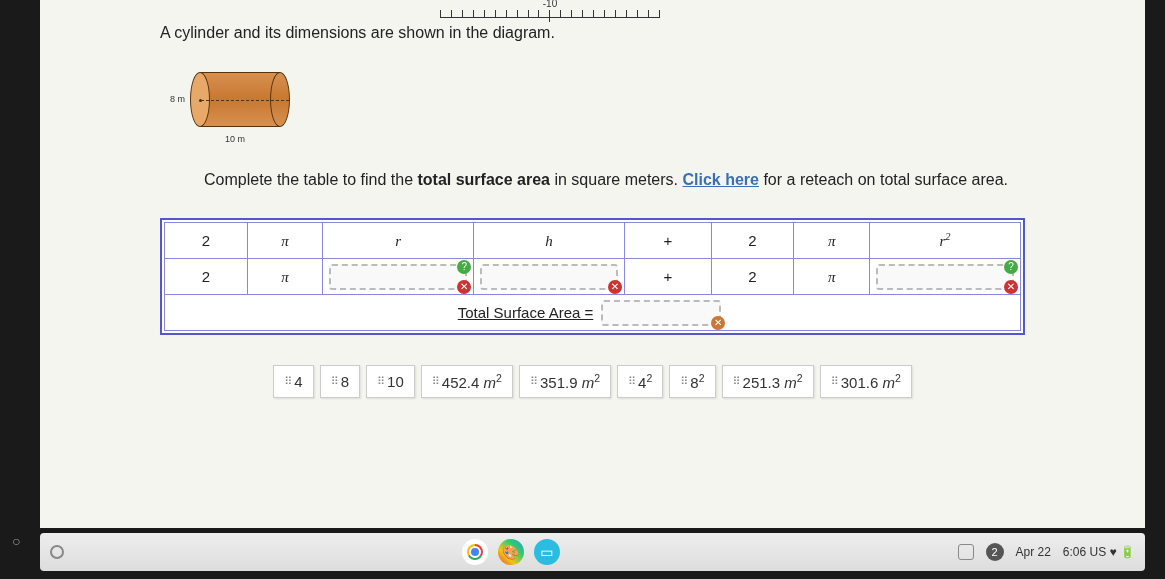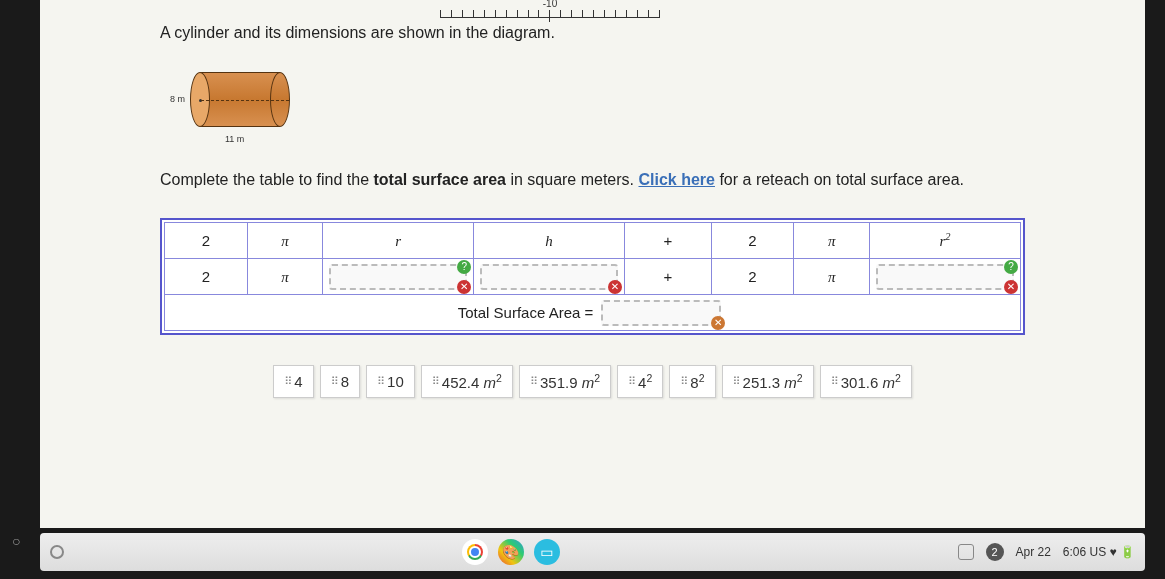--- a/index.html
+++ b/index.html
@@ -81,21 +81,21 @@
       color: #333;
     }
     .dim-bottom {
       position: absolute;
       left: 55px;
       top: 72px;
       font-size: 9px;
       color: #333;
     }
     
-    .instruction { font-size: 16px; color: #222; margin-top: 16px; line-height: 1.5; }
+    .instruction { font-size: 16px; color: #222; margin-top: 16px; line-height: 1.5; margin-left: 44px; }
     .instruction b { font-weight: bold; }
     .instruction .link { color: #3a6fb7; text-decoration: underline; cursor: pointer; font-weight: bold; }
     
     .table-wrap {
       margin-top: 26px;
       border: 2px solid #5555cc;
       background: #fff;
       padding: 2px;
     }
     .formula-table {
@@ -144,21 +144,21 @@
       background: #44aa44;
       border-radius: 50%;
       color: #fff;
       font-size: 10px;
       line-height: 14px;
       text-align: center;
     }
     
     .total-row td { text-align: center; }
     .total-row .drop-inner { margin-left: 4px; }
-    .total-label-wrap { display: flex; align-items: center; justify-content: center; gap: 4px; }
+    .total-label-wrap { display: flex; align-items: center; justify-content: center; gap: 4px; text-decoration: underline; }
     .total-label-wrap .drop-inner { width: 120px; }
     
     .tile-row {
       margin-top: 30px;
       display: flex;
       gap: 6px;
       justify-content: center;
     }
     .tile {
       border: 1px solid #ccc;
@@ -260,21 +260,21 @@
 
   <p class="intro">A cylinder and its dimensions are shown in the diagram.</p>
 
   <div class="diagram">
     <div class="cylinder-body"></div>
     <div class="cylinder-end-right"></div>
     <div class="cylinder-end-left"></div>
     <div class="radius-dot"></div>
     <div class="axis-line"></div>
     <div class="dim-left">8 m</div>
-    <div class="dim-bottom">11 m</div>
+    <div class="dim-bottom">10 m</div>
   </div>
 
   <p class="instruction">
     <span>Complete the table to find the </span><b>total surface area</b><span> in square meters. </span><a class="link">Click here</a><span> for a reteach on total surface area.</span>
   </p>
 
   <div class="table-wrap">
     <table class="formula-table">
       <tbody>
           <tr>

